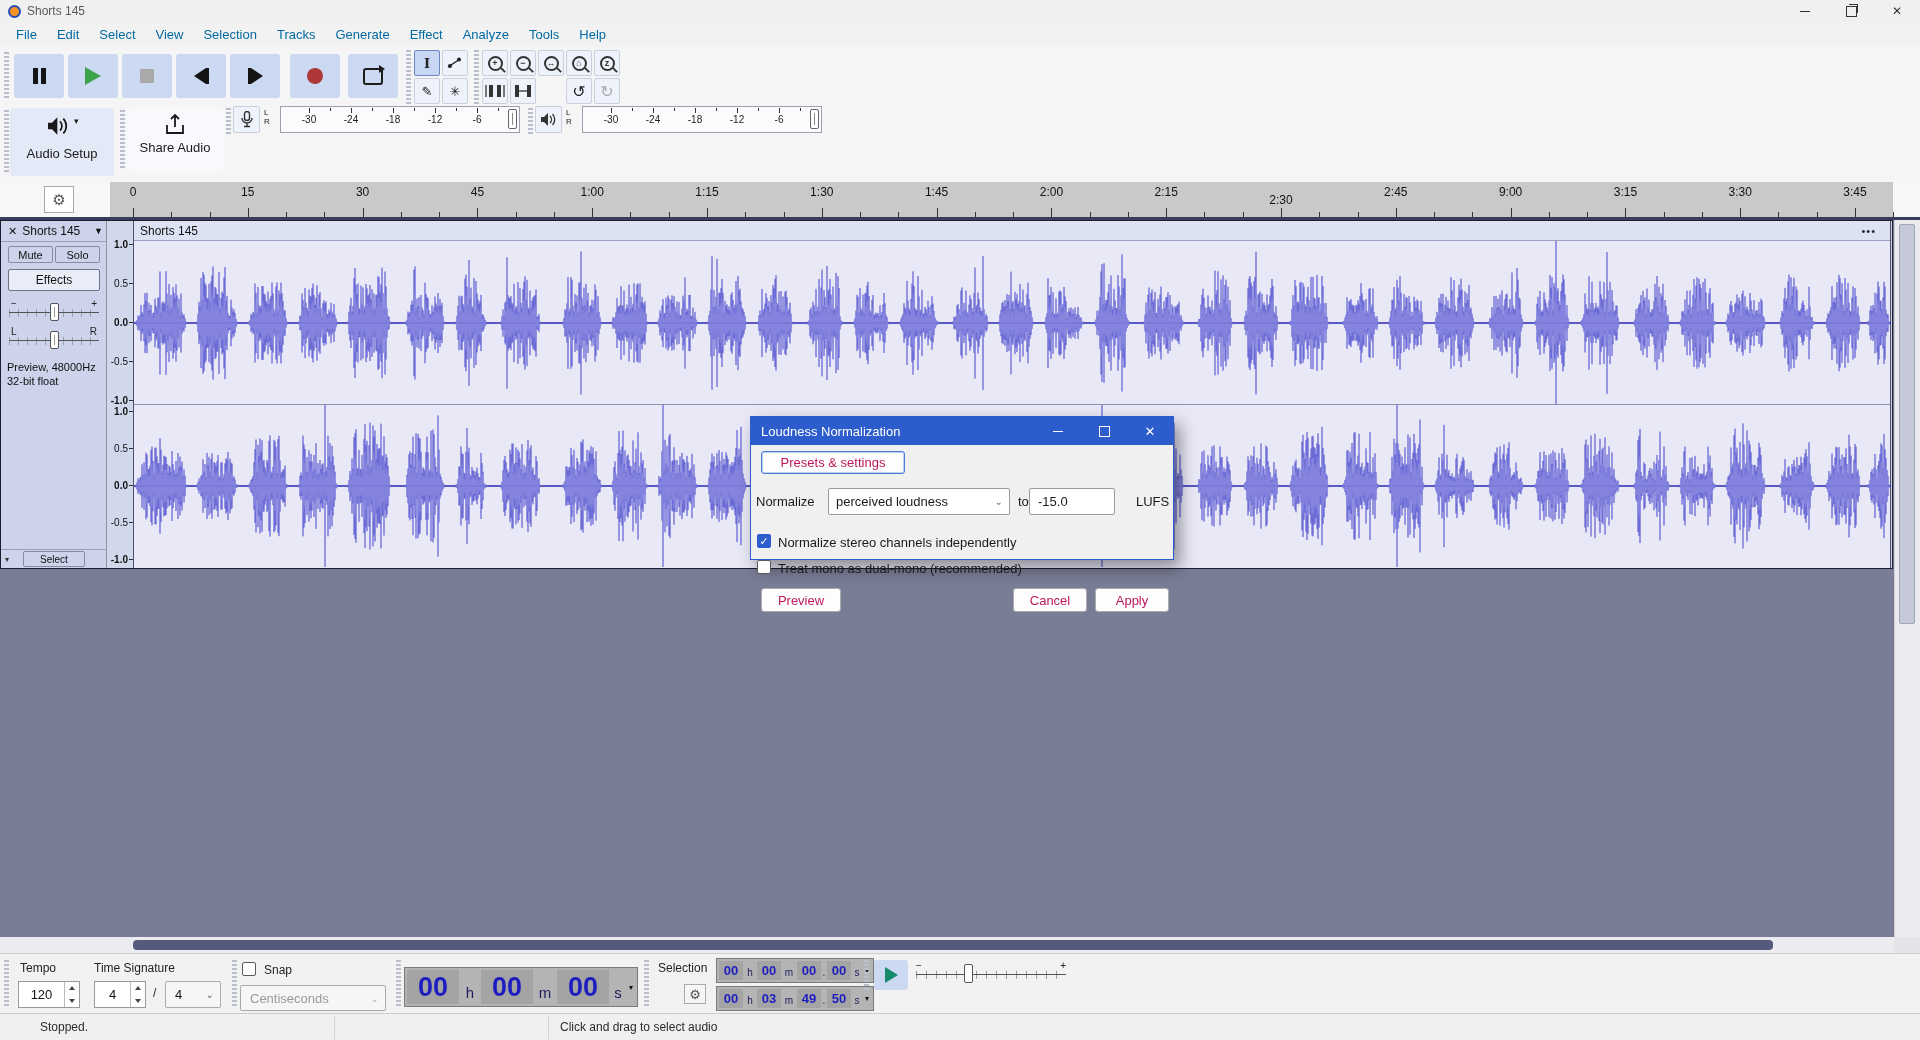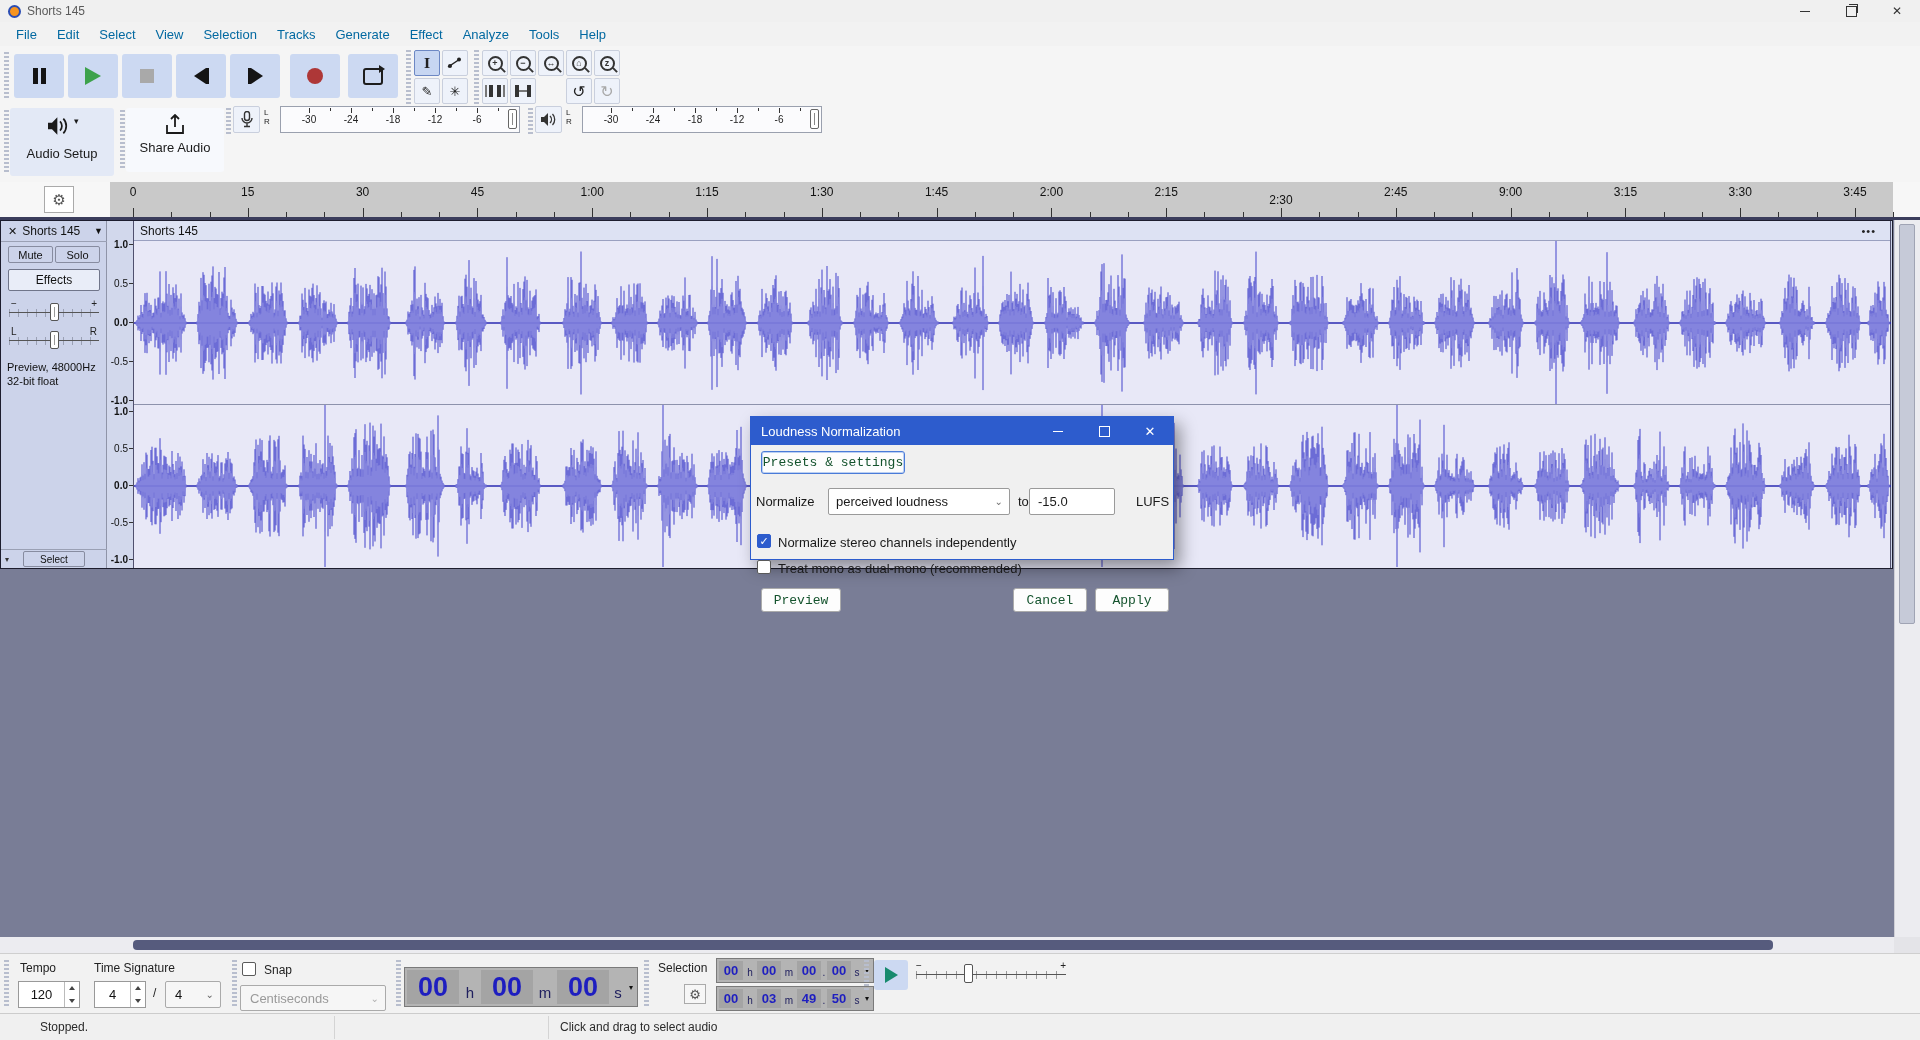--- a/index.html
+++ b/index.html
@@ -84,21 +84,21 @@
   .hsb{left:0;top:937px;width:1894px;height:16px;background:#ececf0;}
   .hsb-thumb{position:absolute;left:133px;top:3px;width:1640px;height:10px;background:#565b7d;border-radius:4px;}
   .corner{left:1894px;top:937px;width:26px;height:16px;background:#e4e4e8;}
   
   .dialog{left:750px;top:416px;width:424px;height:144px;background:#f0f0f0;border:1px solid #2d5ccd;box-sizing:border-box;z-index:50;box-shadow:6px 8px 16px rgba(0,0,0,.4);}
   .dlg-title{position:absolute;left:0;top:0;width:100%;height:28px;background:#2d5ccd;display:flex;align-items:center;}
   .dlg-title-text{color:#fff;font-size:13px;margin-left:10px;flex:1;}
   .dlg-wc{width:46px;height:28px;display:flex;align-items:center;justify-content:center;color:#fff;}
   .dlg-wc .bar{width:10px;height:1px;background:#fff;}
   .dlg-wc .box{width:9px;height:9px;border:1px solid #fff;}
-  .dlg-btn{position:absolute;background:#fdfdfd;border:1px solid #ababab;border-radius:3px;font-size:13px;color:#14532d;display:flex;align-items:center;justify-content:center;box-sizing:border-box;font-family:Liberation Mono, monospace;}
+  .dlg-btn{position:absolute;background:#fdfdfd;border:1px solid #ababab;border-radius:3px;font-size:13px;color:#be185d;display:flex;align-items:center;justify-content:center;box-sizing:border-box;}
   .dlg-label{position:absolute;font-size:13px;color:#1a1a1a;}
   .combo{position:absolute;background:#fff;border:1px solid #9a9a9a;border-radius:2px;font-size:13px;color:#1a1a1a;display:flex;align-items:center;box-sizing:border-box;}
   .combo .cv{flex:1;margin-left:7px;}
   .combo .ch{color:#707070;font-size:10px;margin-right:6px;}
   .dlg-input{position:absolute;background:#fff;border:1px solid #9a9a9a;border-radius:2px;font-size:13px;color:#1a1a1a;padding:0 0 0 8px;box-sizing:border-box;font-family:"Liberation Sans",sans-serif;}
   .cb{position:absolute;width:14px;height:14px;border:1px solid #5a5a5a;border-radius:2px;background:#fff;box-sizing:border-box;display:flex;align-items:center;justify-content:center;}
   .cb.on{background:#2d5ccd;border-color:#2d5ccd;color:#fff;font-size:11px;}
   
   .bottombar{left:0;top:953px;width:1920px;height:60px;background:#f2f2f2;border-top:1px solid #cfcfcf;box-sizing:border-box;}
   .bb-label{position:absolute;font-size:12px;color:#222;}

